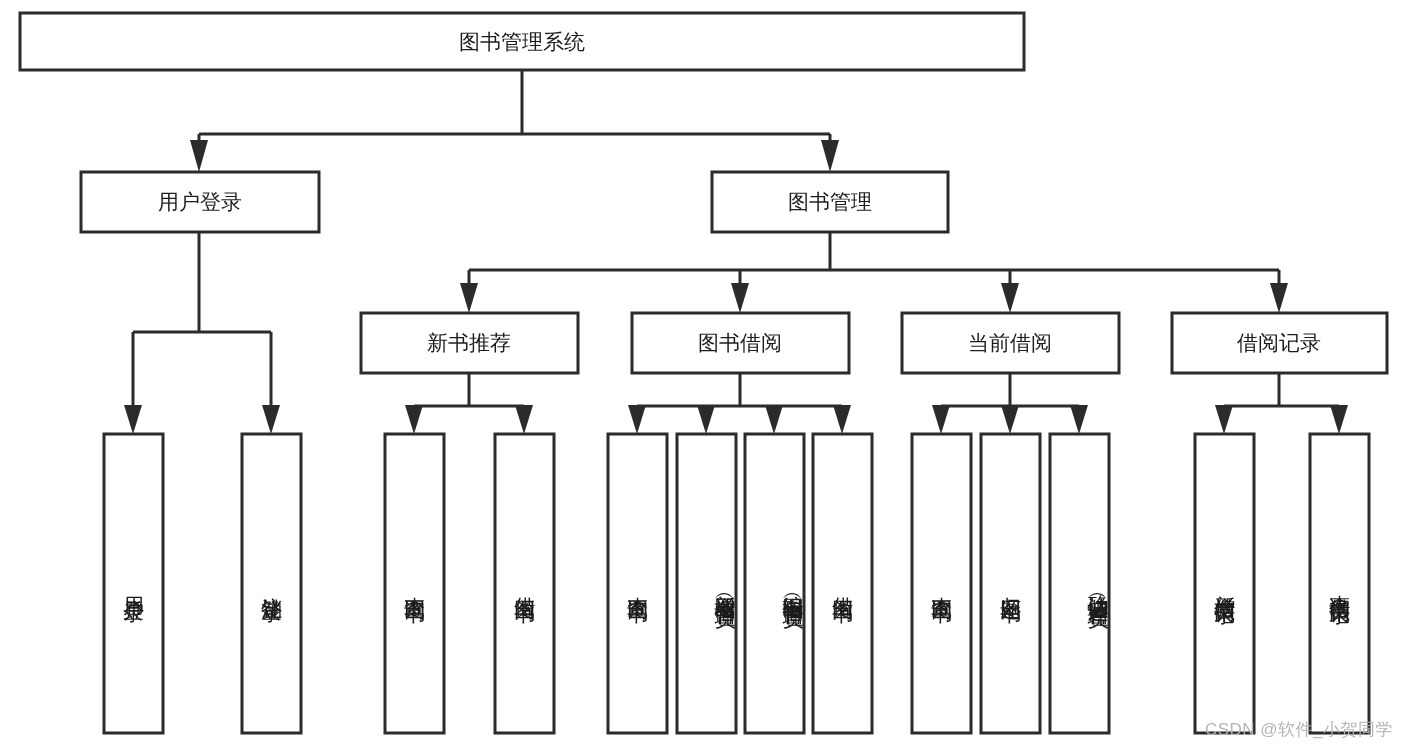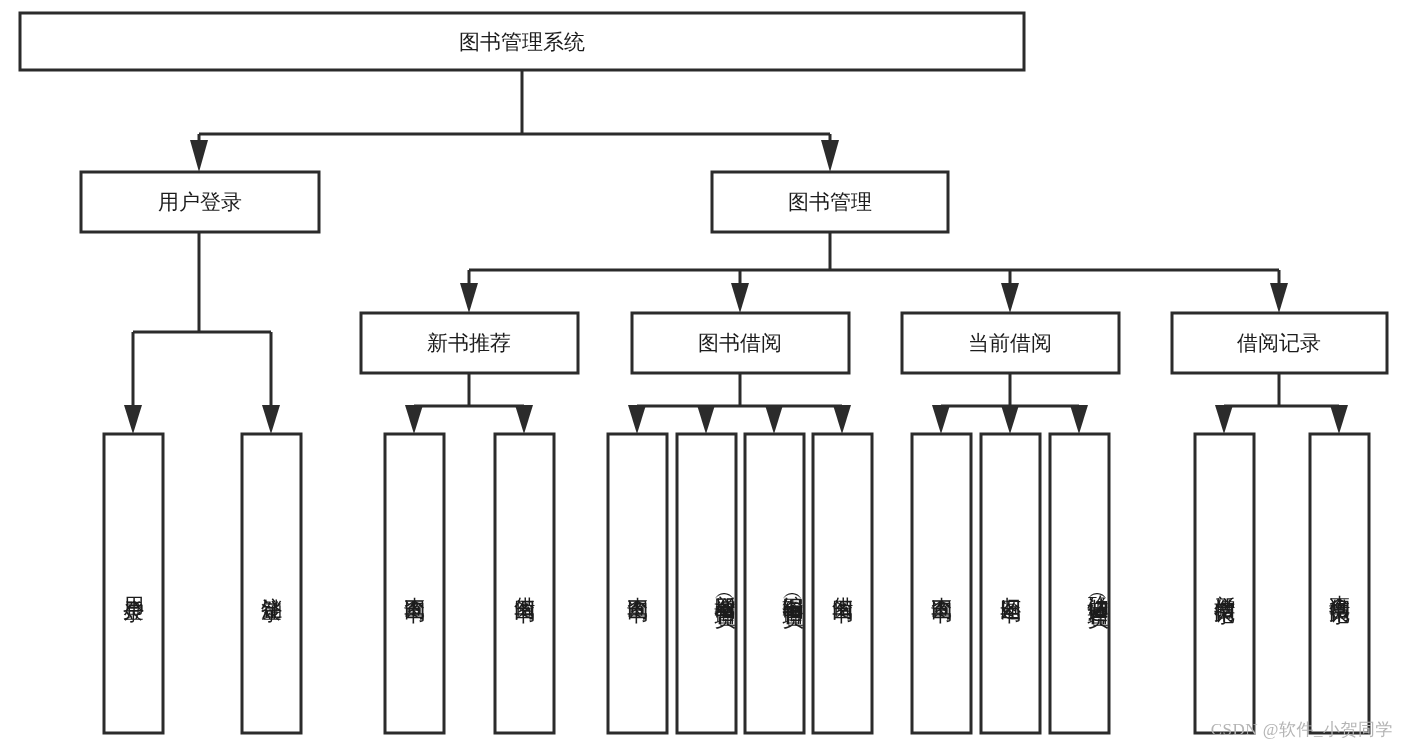--- a/index.html
+++ b/index.html
@@ -60,21 +60,21 @@
     color: #1c1c1c;
     letter-spacing: 2px;
     white-space: nowrap;
     pointer-events: none;
     text-align: center;
   }
   .watermark {
     position: absolute;
     right: 12px;
     bottom: 6px;
-    font-family: Liberation Serif, serif;
+    font-family: Liberation Sans, sans-serif;
     font-size: 17px;
     color: #b4b4b4;
     letter-spacing: 0.5px;
     white-space: nowrap;
     margin-left: 13px;
   }
 </style>
 </head>
 <body>
 

